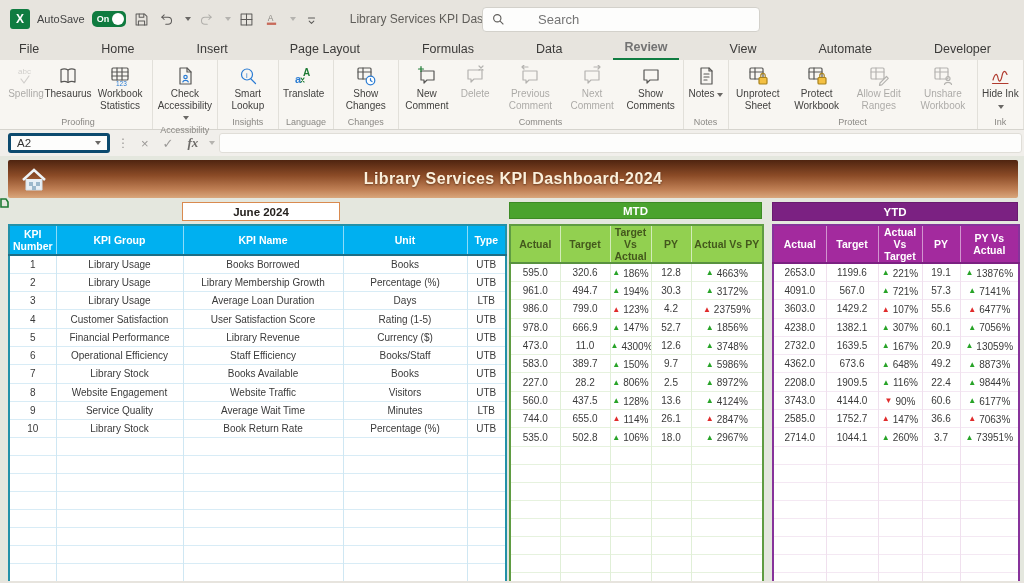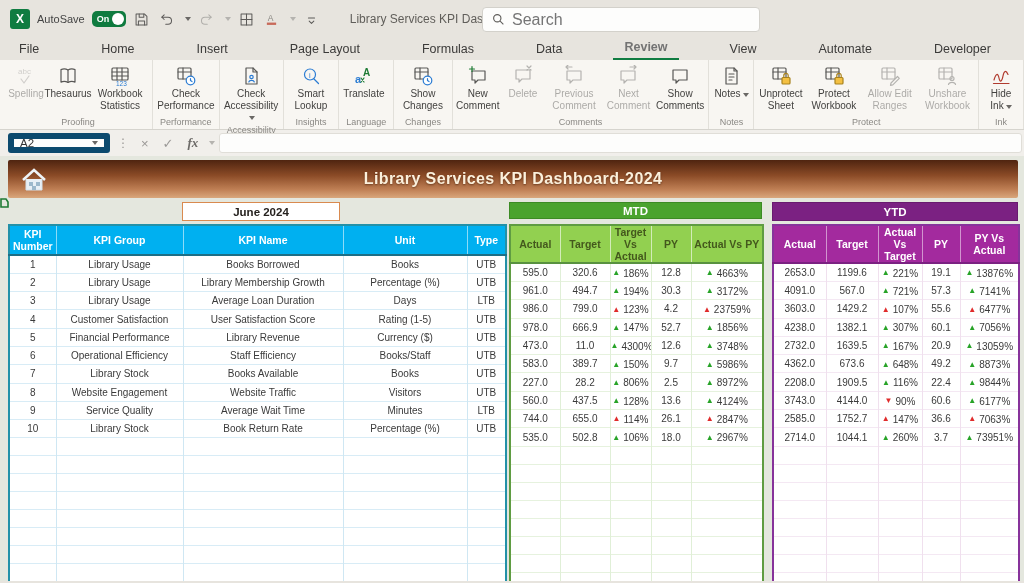--- a/index.html
+++ b/index.html
@@ -20,43 +20,43 @@
   .qat-ic svg { width:17px; height:17px; stroke:#5c5a58; fill:none; stroke-width:1.3; stroke-linecap:round; stroke-linejoin:round;}
   .qat-ic.dim svg { stroke:#b0aeaa; }
   .chev { width:0; height:0; border-left:3.5px solid transparent; border-right:3.5px solid transparent;
     border-top:4px solid #6a6865; display:inline-block; margin-left:2px;}
   .chev.dim { border-top-color:#b5b3af; }
   .doc-title { font-size:12px; color:#605e5a; margin-left:22px; white-space:nowrap;}
   .saved { font-size:11px; color:#605e5a; display:flex; align-items:center; gap:4px;}
   .searchbox { position:absolute; left:482px; top:7px; width:278px; height:25px; background:#fdfdfc;
     border:1px solid #d3d1cb; border-radius:4px; display:flex; align-items:center; padding:0 9px; gap:7px;}
   .searchbox svg { width:13px; height:13px; stroke:#5f5d5a; fill:none; stroke-width:1.4;}
-  .searchbox input { border:none; outline:none; background:transparent; font-size:16px; color:#444; width:200px;
-    font-family:"Liberation Sans", sans-serif;}
+  .searchbox input { border:none; outline:none; background:transparent; font-size:13px; color:#444; width:200px;
+    font-family:"Liberation Sans", sans-serif;margin-left:26px;}
 
   
   .menubar { height:22px; display:flex; align-items:flex-end; padding:0 8px; background:#e7e4de;gap:40px; }
   .mtab { padding:3px 11px 4px; font-size:12.5px; color:#3b3a39; white-space:nowrap; }
   .mtab.active { font-weight:bold; color:#737373; border-bottom:2.5px solid #107c41; }
 
   
   .ribbon { height:70px; background:#f8f6f2; border-bottom:1px solid #d6d4ce; display:flex; padding-left:4px;}
   .rgroup { display:flex; flex-direction:column; border-right:1px solid #e2e0da; padding:3px 1px 0;}
   .rbtns { flex:1; display:flex; align-items:flex-start; }
   .rbtn { display:flex; flex-direction:column; align-items:center; padding:1px 3px; min-width:42px; max-width:72px;
     border-radius:3px; cursor:default;}
   .rbtn .ric { height:24px; display:flex; align-items:center; }
   .rbtn .ric svg { width:22px; height:22px; stroke:#595856; fill:none; stroke-width:1.2; stroke-linecap:round; stroke-linejoin:round;}
   .rbtn .rlbl { font-size:10px; color:#434240; text-align:center; line-height:1.15; }
   .rbtn.disabled { opacity:.42; }
   .rglbl { font-size:9px; color:#8a8884; text-align:center; padding:1px 6px 2px; white-space:nowrap;}
 
   
   .fbar { height:26px; background:#f1efeb; display:flex; align-items:center; padding:2px 2px 2px 8px; gap:4px;}
-  .namebox { width:102px; height:20px; background:#fdfdfc; border:6px solid #0c4a6e; border-radius:3px;
+  .namebox { width:102px; height:20px; background:#fdfdfc; border:3px solid #0c4a6e; border-radius:3px;
     display:flex; align-items:center; padding:0 6px; font-size:11.5px; color:#333; }
   .namebox .sp { flex:1; }
   .fdots { color:#9a9896; font-size:12px; padding:0 3px; }
   .fic { font-size:13px; color:#9a9896; padding:0 5px; }
   .fx { font-family:"Liberation Serif", serif; font-style:italic; font-weight:bold; color:#6d6b68; font-size:13px;}
   .finput { flex:1; height:20px; background:#fdfdfc; border:1px solid #e0ded8; border-radius:3px; }
 
   
   .sheet { position:relative; height:425px; background:#e4e7de; overflow:hidden; }
   .banner { position:absolute; left:8px; top:4px; width:1010px; height:38px; border-radius:2px;
@@ -219,36 +219,20 @@
           <span class="rlbl">Workbook Statistics</span>
         </div>
       </div>
       <div class="rglbl">Proofing</div>
     </div>
     <div class="rgroup">
       <div class="rbtns">
         <div class="rbtn">
           <span class="ric">
             <svg viewBox="0 0 22 22">
-              <rect x="3" y="3" width="13" height="11" rx="1"></rect>
-              <path d="M3 7h13M8 3v11"></path>
-              <circle cx="15.5" cy="15.5" r="4.3" fill="#fff" stroke="#2b7cd3"></circle>
-              <path d="M15.5 13.6v2l1.5 1" stroke="#2b7cd3"></path>
-            </svg>
-          </span>
-          <span class="rlbl">Check Performance</span>
-        </div>
-      </div>
-      <div class="rglbl">Performance</div>
-    </div>
-    <div class="rgroup">
-      <div class="rbtns">
-        <div class="rbtn">
-          <span class="ric">
-            <svg viewBox="0 0 22 22">
               <path d="M6 3h7l4 4v12H6z"></path>
               <path d="M13 3v4h4"></path>
               <circle cx="11.5" cy="12" r="1.7" stroke="#2b7cd3"></circle>
               <path d="M8.8 17c.5-2.2 5-2.2 5.5 0" stroke="#2b7cd3"></path>
             </svg>
           </span>
           <span class="rlbl">Check Accessibility<span class="chev"></span></span>
         </div>
       </div>
       <div class="rglbl">Accessibility</div>

